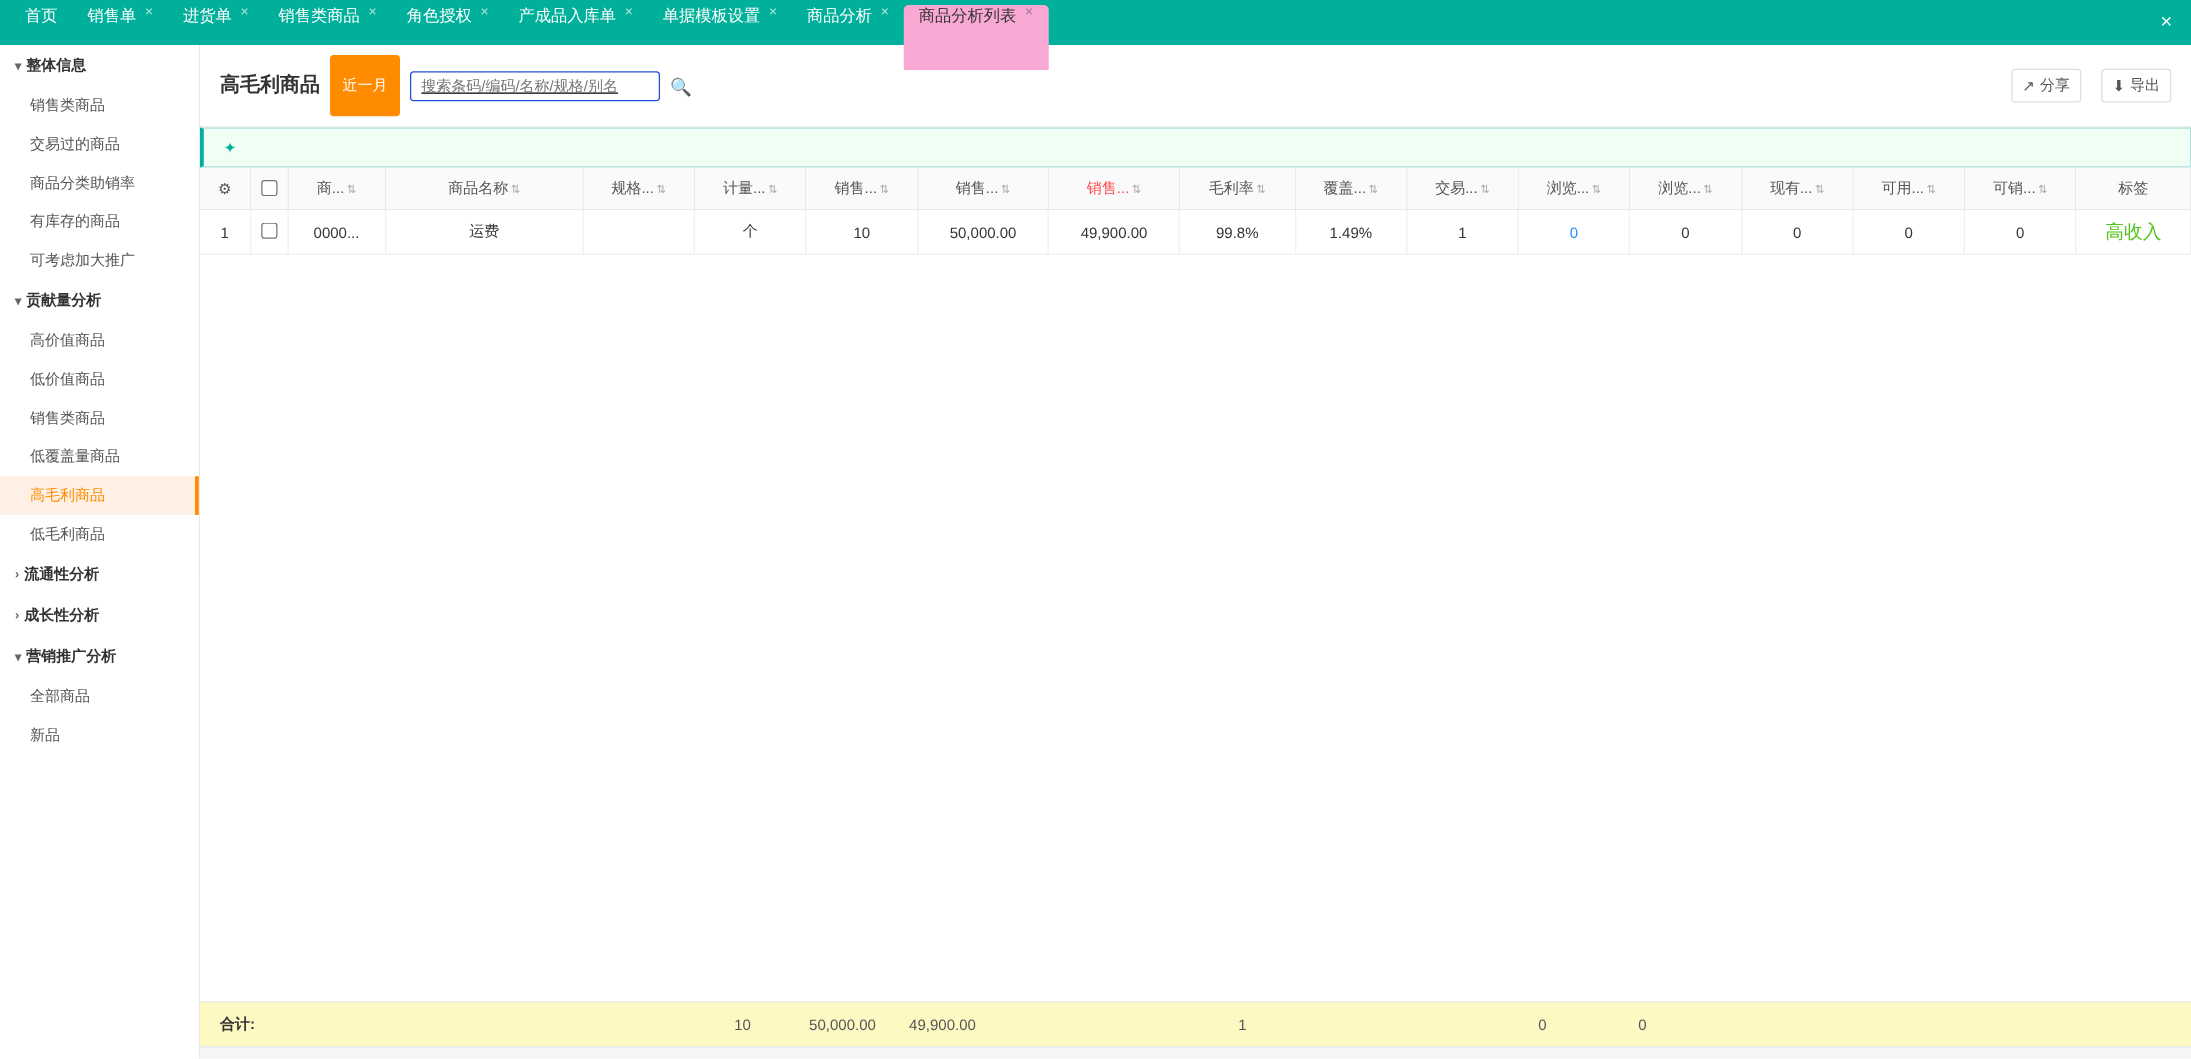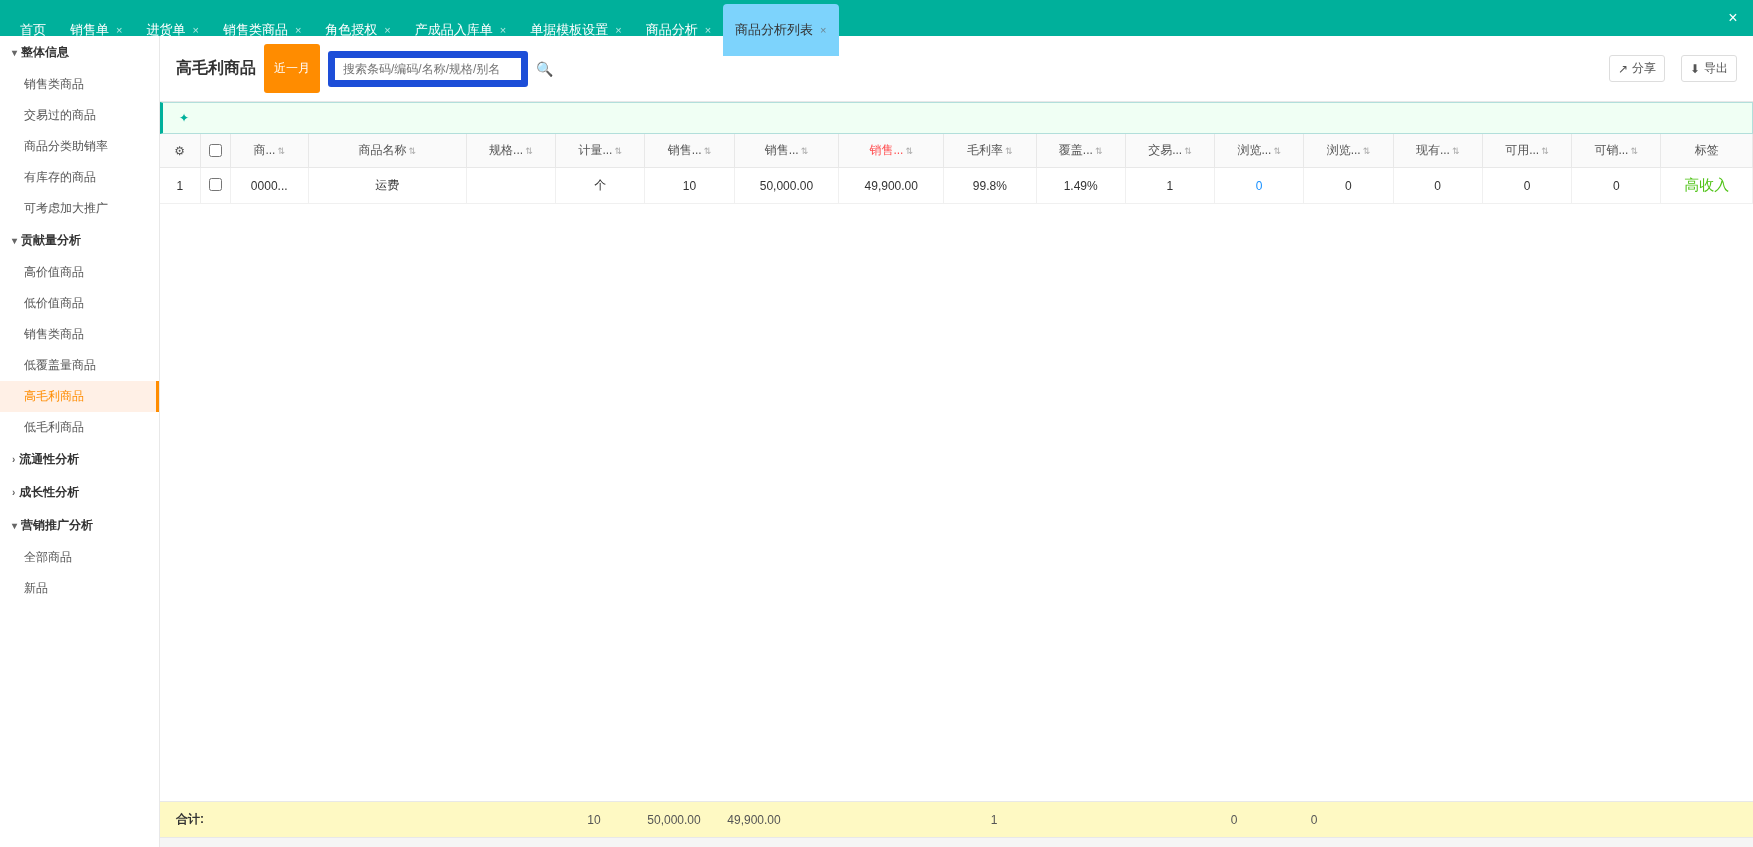--- a/index.html
+++ b/index.html
@@ -12,29 +12,29 @@
       background: #00b09b;
       height: 36px;
       padding: 0 8px;
       color: white;
       gap: 0;
     }
     .nav-item {
       padding: 0 12px;
       height: 52px;
       display: flex;
-      align-items: center;
+      align-items: flex-start;
       cursor: pointer;
       white-space: nowrap;
       font-size: 13px;
       gap: 4px;
       margin-top: 24px;
     }
     .nav-item.active {
-      background: #7dd3fc;
+      background: #f9a8d4;
       color: #333;
       border-radius: 4px 4px 0 0;
     }
     .nav-close {
       font-size: 11px;
       opacity: 0.7;
       margin-left: 3px;
       cursor: pointer;
     }
     .nav-spacer { flex: 1; }
@@ -130,26 +130,27 @@
     .filter-btn {
       background: #ff8c00;
       color: white;
       border: none;
       padding: 16px 10px;
       border-radius: 3px;
       cursor: pointer;
       font-size: 12px;
     }
     .search-input {
-      border: 7px solid #1d4ed8;
+      border: 1px solid #1d4ed8;
       border-radius: 3px;
       padding: 4px 8px;
       font-size: 12px;
       width: 200px;
       outline: none;
+      text-decoration: underline;
     }
     .search-btn {
       background: none;
       border: none;
       cursor: pointer;
       color: #666;
       font-size: 14px;
     }
     .header-spacer { flex: 1; }
     .action-btn {

